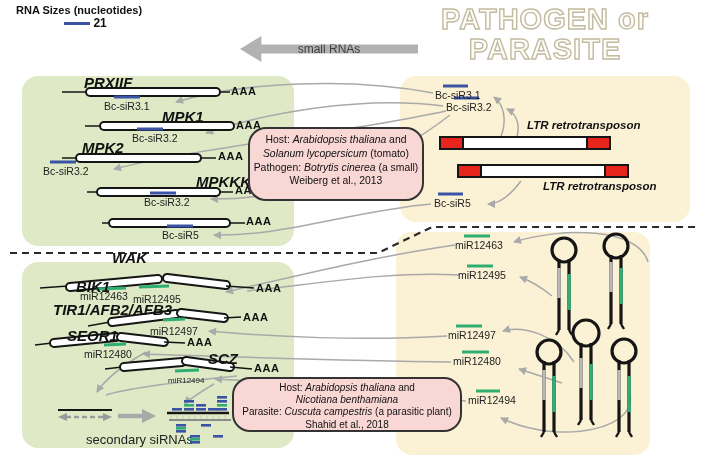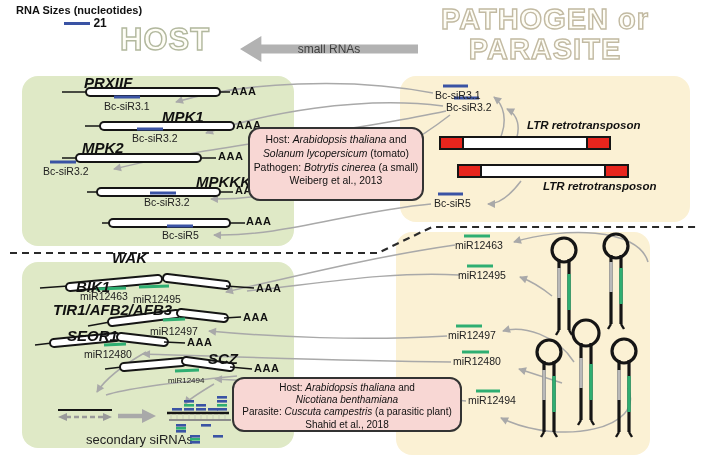--- a/index.html
+++ b/index.html
@@ -21,21 +21,21 @@
   .outline-title{font-weight:bold;color:#fefdf6;letter-spacing:1px;line-height:1.05;}
   #title-host{left:120px;top:24px;font-size:31px;-webkit-text-stroke:1.4px #b2b89e;}
   #title-path{left:400px;top:4px;width:290px;font-size:29px;-webkit-text-stroke:1.4px #c2baa2;}
   #legend{left:16px;top:4px;}
   #legend-title{font-size:11px;font-weight:bold;color:#111;}
   .legend-row{position:relative;height:15px;font-size:12px;font-weight:bold;color:#111;}
   .legend-line{display:inline-block;width:26px;height:3px;margin:0 3px 2px 13px;}
   #flow-arrow{left:240px;top:36px;width:178px;height:26px;background:#b2b2b2;
     clip-path:polygon(0% 50%,12% 0%,12% 33%,100% 33%,100% 67%,12% 67%,12% 100%);
     text-align:center;line-height:26px;font-size:12px;color:#3f3f3f;padding-left:0;}
-  .info-box{position:absolute;background:#f8d7d4;border:2px solid #333;border-radius:12px;
+  .info-box{position:absolute;background:#f8d7d4;border:2px solid #333;border-radius:18px;
     text-align:center;color:#111;z-index:3;}
   #info-box-1{left:248px;top:127px;width:172px;height:66px;font-size:10.4px;line-height:1.33;padding-top:4px;}
   #info-box-2{left:232px;top:377px;width:226px;height:48px;font-size:10px;line-height:1.22;padding-top:3px;}
   .ital{font-style:italic;}
   #secondary-label{left:86px;top:432px;font-size:13px;color:#222;}
 </style>
 </head>
 <body>
 
 <div id="stage">
@@ -295,21 +295,20 @@
       <div class="abs s-label" style="left: 468px; top: 394px;">miR12494</div>
       <div class="abs ltr-label" style="left: 527px; top: 119px;">LTR retrotransposon</div>
       <div class="abs ltr-label" style="left: 543px; top: 180px;">LTR retrotransposon</div>
     </div>
 
   <div class="abs" id="legend">
     <div id="legend-title">RNA Sizes (nucleotides)</div>
     <div class="legend-row"><span class="legend-line" id="legend-line-21" style="background: rgb(58, 83, 164);"></span><span>21</span></div>
   </div>
 
-  <div class="abs outline-title" id="title-host">HOST</div>
   <div class="abs outline-title" id="title-path">
     <div>PATHOGEN or</div>
     <div>PARASITE</div>
   </div>
 
   <div class="abs" id="flow-arrow">
     <span>small RNAs</span>
   </div>
 
   <div class="info-box" id="info-box-1"><span>Host: </span><span class="ital">Arabidopsis thaliana</span><span> and</span><br><span class="ital">Solanum lycopersicum</span><span> (tomato)</span><br><span>Pathogen: </span><span class="ital">Botrytis cinerea</span><span> (a small)</span><br><span>Weiberg et al., 2013</span></div>

